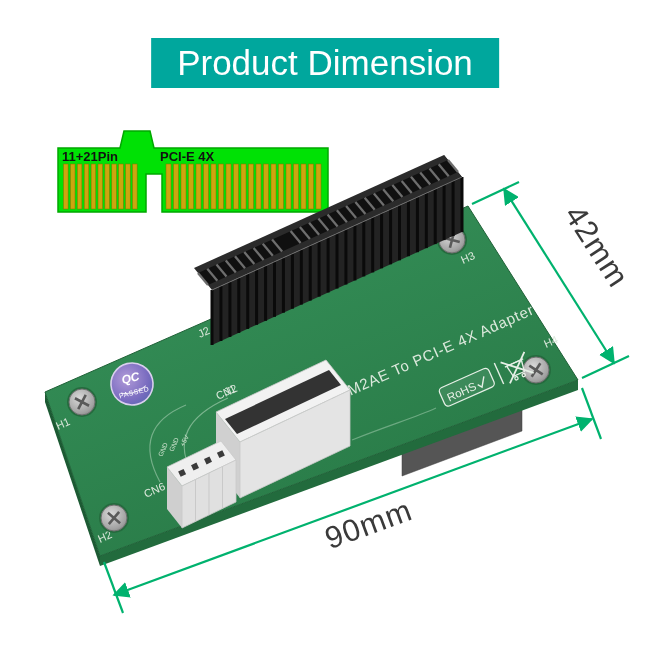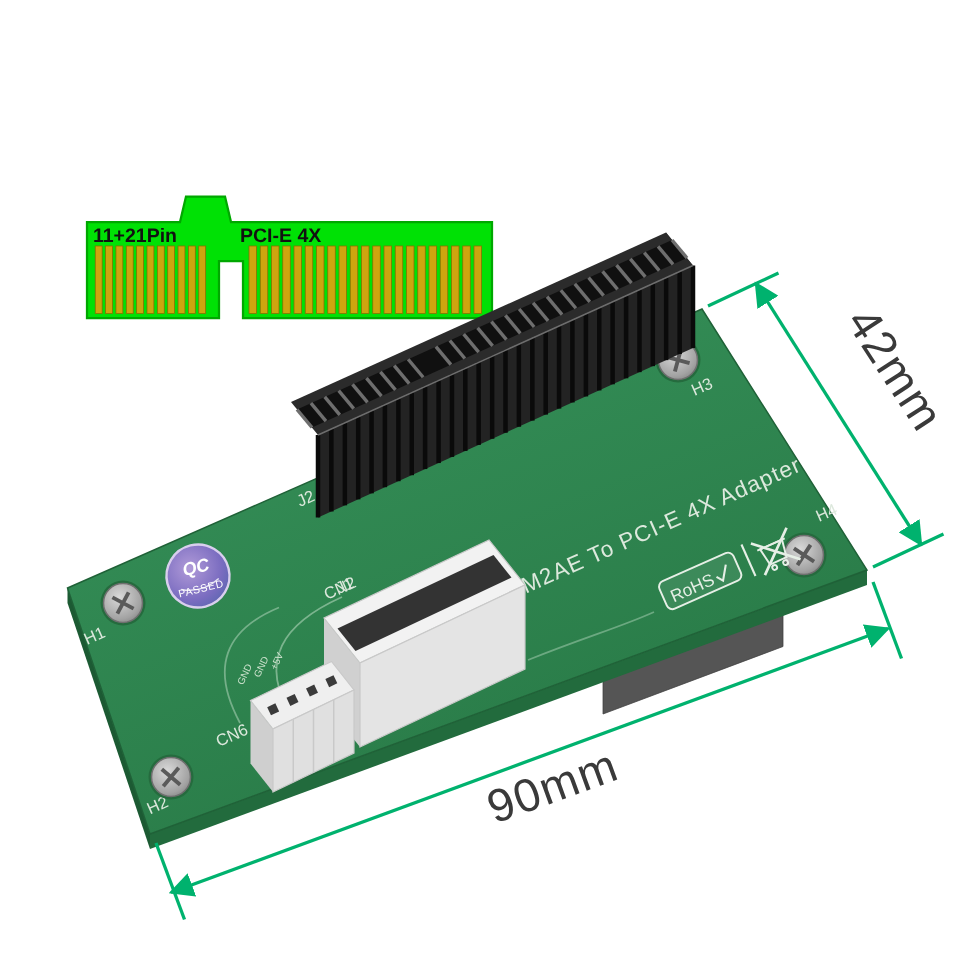--- a/index.html
+++ b/index.html
@@ -11,20 +11,21 @@
   svg{position:absolute;left:0;top:0;}
   text{font-family:"Liberation Sans",sans-serif;}
   .silk{fill:#DCE8DC;font-size:11px;}
   .dimtxt{fill:#3A3A3A;font-size:31px;letter-spacing:1px;}
 </style>
 </head>
 <body>
 
 <div class="stage">
 
+  <div class="title-banner">Product Dimension</div>
 
   <svg width="650" height="650" viewBox="0 0 650 650">
     <defs>
       <linearGradient id="pcbGrad" x1="0" y1="0" x2="0.6" y2="1">
         <stop offset="0" stop-color="#37935B"></stop>
         <stop offset="1" stop-color="#287946"></stop>
       </linearGradient>
       <radialGradient id="screwGrad" cx="0.4" cy="0.35" r="0.8">
         <stop offset="0" stop-color="#d9d9d9"></stop>
         <stop offset="0.7" stop-color="#a3a3a3"></stop>

